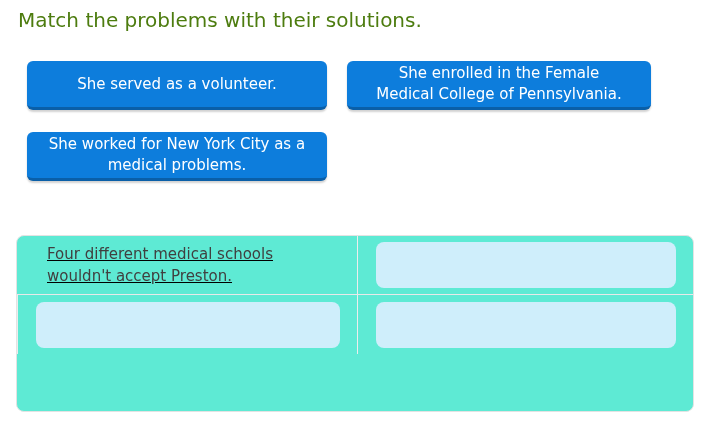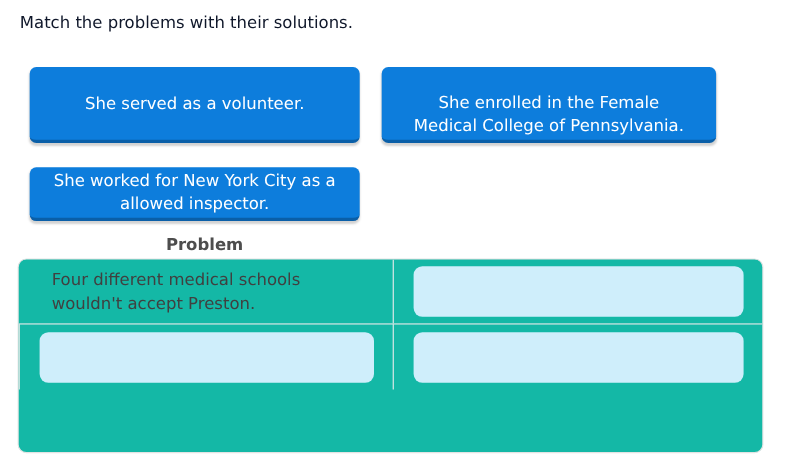--- a/index.html
+++ b/index.html
@@ -4,61 +4,62 @@
 <style>
   html,body{margin:0;padding:0;}
   body{
     width:715px;height:431px;position:relative;background:#ffffff;
     font-family:"DejaVu Sans","Liberation Sans",sans-serif;
     -webkit-font-smoothing:antialiased;
   }
   
   .instruction{
     position:absolute;left:18px;top:11px;
-    font-size:15px;line-height:19px;color:#0f172a;
+    font-size:20px;line-height:19px;color:#4d7c0f;
   }
   
   .tiles{
     position:absolute;left:27px;top:61px;width:628px;
     display:flex;flex-wrap:wrap;column-gap:20px;row-gap:22px;
   }
   .tile{
     box-sizing:border-box;
     background:#0D7DDC;color:#ffffff;
     border-radius:6px;
     border-bottom:3px solid #0A5FA8;
     box-shadow:0 2px 2px rgba(0,0,0,0.18);
     min-height:46px;
     display:flex;align-items:center;justify-content:center;
     text-align:center;font-size:15px;line-height:21px;
     cursor:pointer;padding:2px 10px;
   }
   .tile-1{width:300px;}
   .tile-2{width:304px;}
   .tile-3{width:300px;}
-  .tile-2 .tile-label{max-width:255px;margin-top:20px;}
+  .tile-2 .tile-label{max-width:255px;}
   .tile-3 .tile-label{max-width:262px;}
   
   .col-headers{
     position:absolute;left:16px;top:212px;width:678px;
     display:grid;grid-template-columns:340px 338px;
   }
   .col-headers .th{
     text-align:center;font-size:15px;font-weight:bold;color:#4D4D4D;
     line-height:20px;
   }
   
   .match-table{
     position:absolute;left:16px;top:235px;width:678px;height:177px;
     box-sizing:border-box;
     border:1px solid #E3E3E3;border-radius:8px;overflow:hidden;
     display:grid;
     grid-template-columns:340px 1fr;
     grid-template-rows:58px 60px 59px;
-    background:#14b8a6;
+    background:#5eead4;
+    text-decoration:underline;
   }
   .cell{box-sizing:border-box;display:flex;align-items:center;}
   .cell.border-top{border-top:1px solid #E9E9E9;}
   .problem-cell{
     padding:0 28px 0 30px;
     font-size:15px;line-height:22px;color:#404040;
   }
   .solution-cell{
     border-left:1px solid #EDEDED;
     padding:0 17px 0 18px;
@@ -73,26 +74,25 @@
 <div class="instruction">Match the problems with their solutions.</div>
 
 <div class="tiles">
   <div class="tile tile-1">
     <span class="tile-label">She served as a volunteer.</span>
   </div>
   <div class="tile tile-2">
     <span class="tile-label">She enrolled in the Female Medical College of Pennsylvania.</span>
   </div>
   <div class="tile tile-3">
-    <span class="tile-label">She worked for New York City as a allowed inspector.</span>
+    <span class="tile-label">She worked for New York City as a medical problems.</span>
   </div>
 </div>
 
 <div class="col-headers">
-  <div class="th">Problem</div>
 </div>
 
 <div class="match-table">
 
   <div class="cell problem-cell">Four different medical schools wouldn't accept Preston.</div>
   <div class="cell solution-cell">
     <div class="dropzone"></div>
   </div>
 
   <div class="cell solution-cell border-top">

